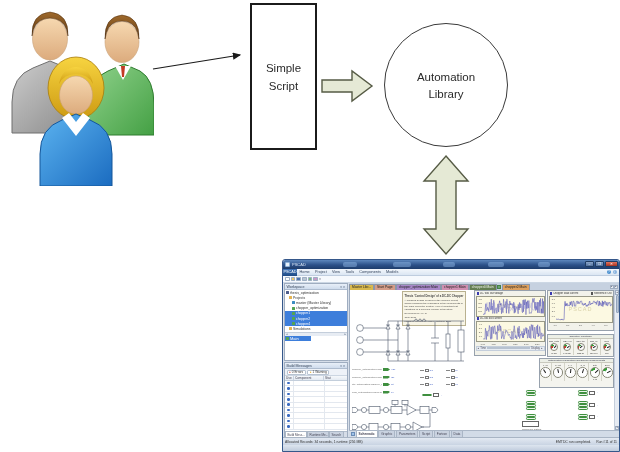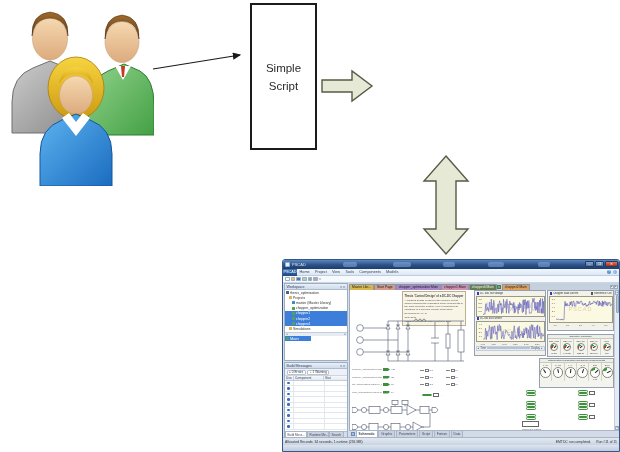--- a/index.html
+++ b/index.html
@@ -212,20 +212,24 @@
       <path d="M36,184 V152 Q36,126 58,118 L72,112 86,118 Q108,126 108,152 V184 Z" fill="url(#gBlue)" stroke="#15569a" stroke-width="1"></path>
       <polygon points="58,116 72,134 86,116 79,111 72,120 65,111" fill="#ffffff"></polygon>
     </g>
   </svg>
 
   <div id="ssbox" class="abs">
     <span>Simple</span>
     <span>Script</span>
   </div>
 
+  <div id="circle" class="abs">
+    <span>Automation</span>
+    <span>Library</span>
+  </div>
 
   <div id="win" class="abs">
 
     <div class="tbar">
       <span class="appico"></span>
       <span class="wtitle">PSCAD</span>
       <span class="glass" style="left:60px;width:14px"></span>
       <span class="glass" style="left:110px;width:18px"></span>
       <span class="glass" style="left:160px;width:12px"></span>
       <span class="glass" style="left:205px;width:16px"></span>

